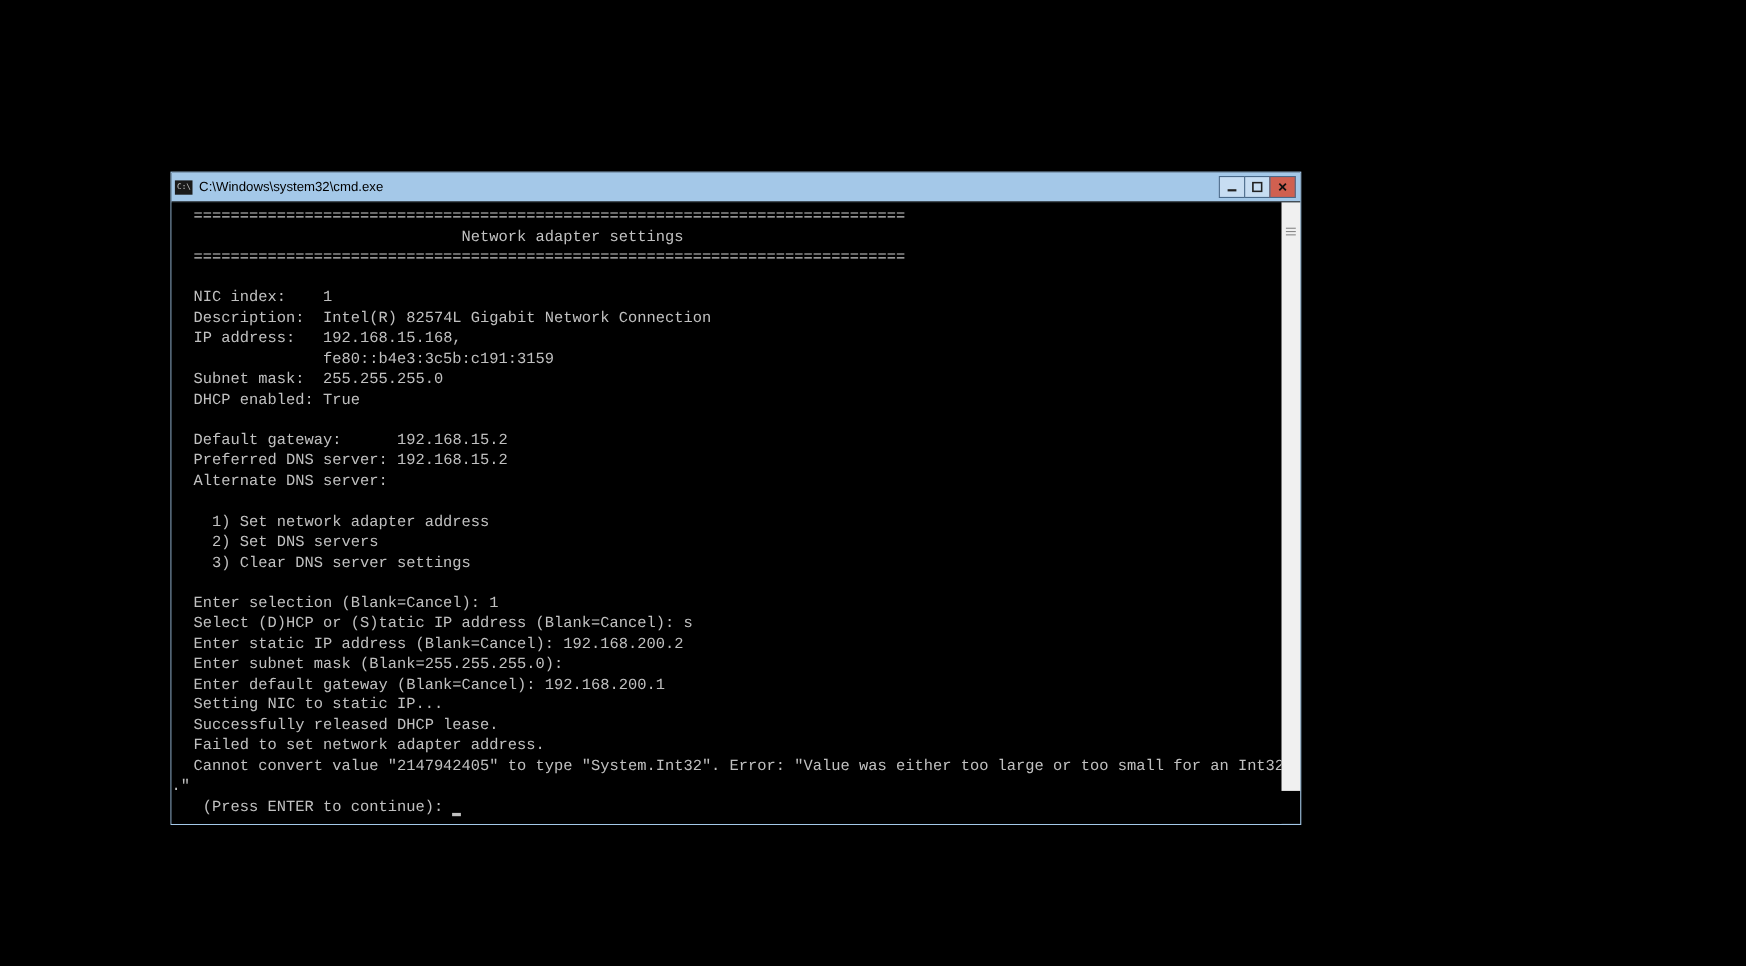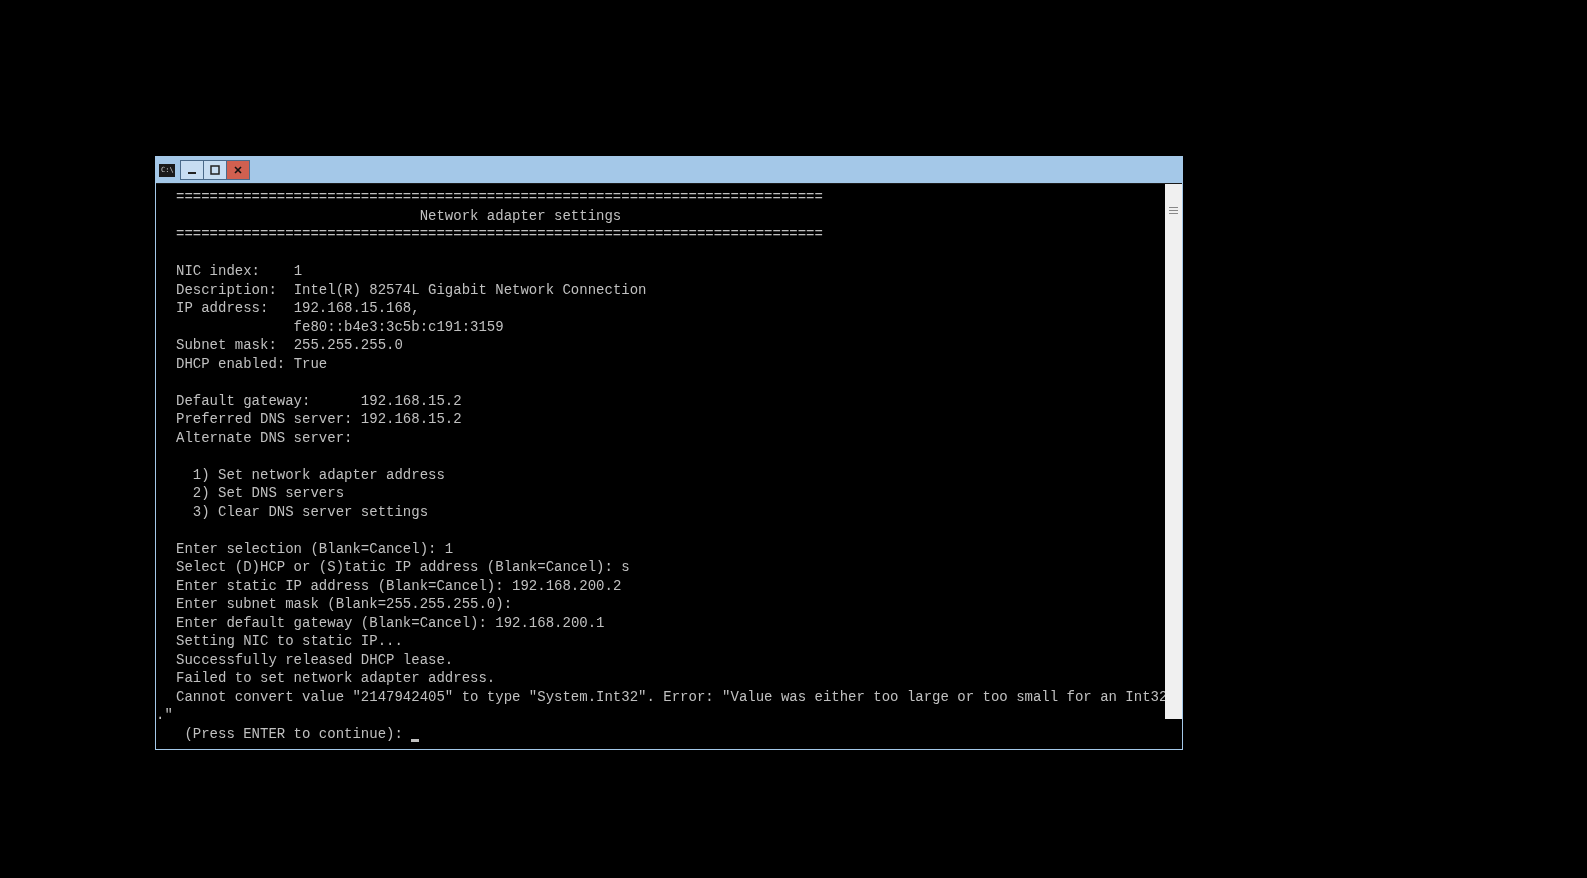--- a/index.html
+++ b/index.html
@@ -156,20 +156,21 @@
     .err-continue {
       margin-left: -20px;
     }
   </style>
 </head>
 <body>
 
 <div class="window">
   <div class="titlebar">
     <div class="app-icon">C:\</div>
+    <div class="title-text">C:\Windows\system32\cmd.exe</div>
     <div class="window-controls">
       <div class="ctrl-btn">
         <svg viewBox="0 0 10 10">
           <rect x="1" y="7" width="8" height="2" fill="#222"></rect>
         </svg>
       </div>
       <div class="ctrl-btn">
         <svg viewBox="0 0 10 10">
           <rect x="1" y="1" width="8" height="8" fill="none" stroke="#222" stroke-width="1.5"></rect>
         </svg>

